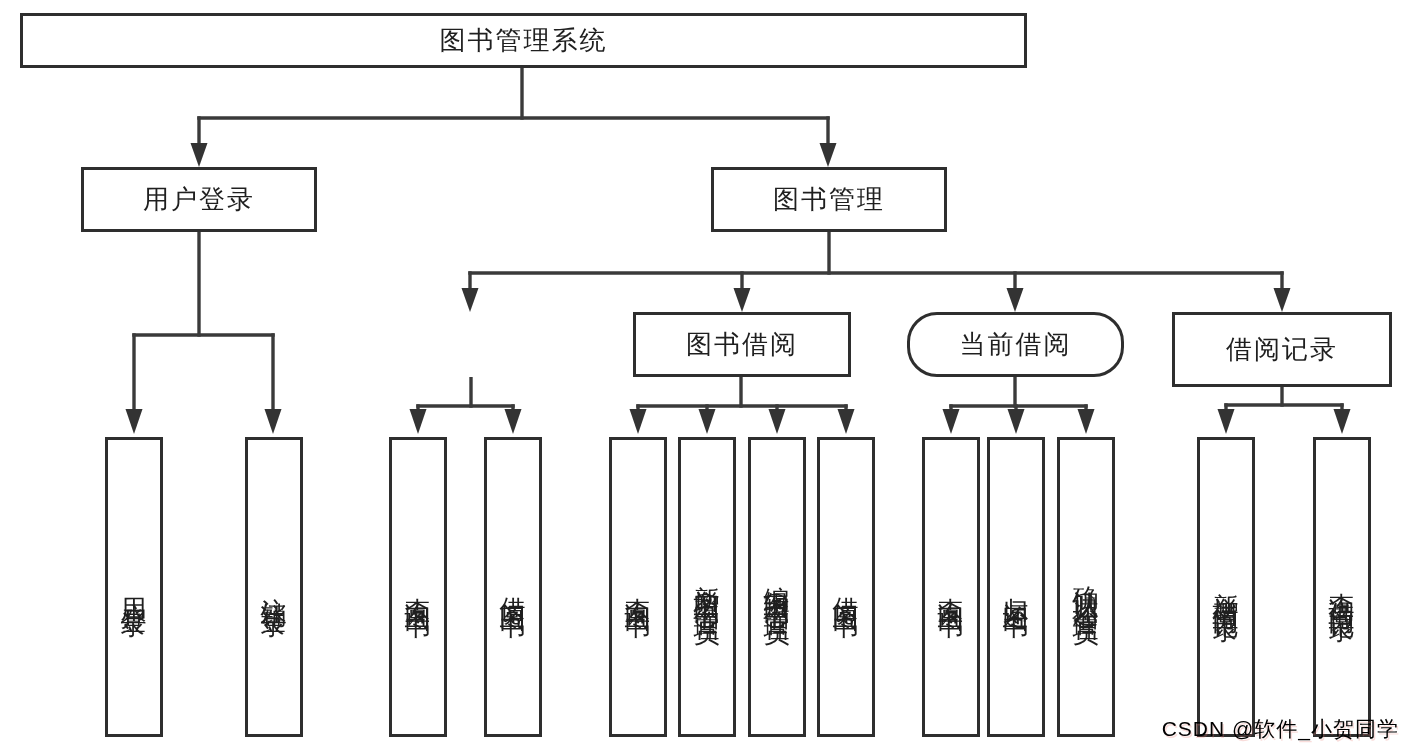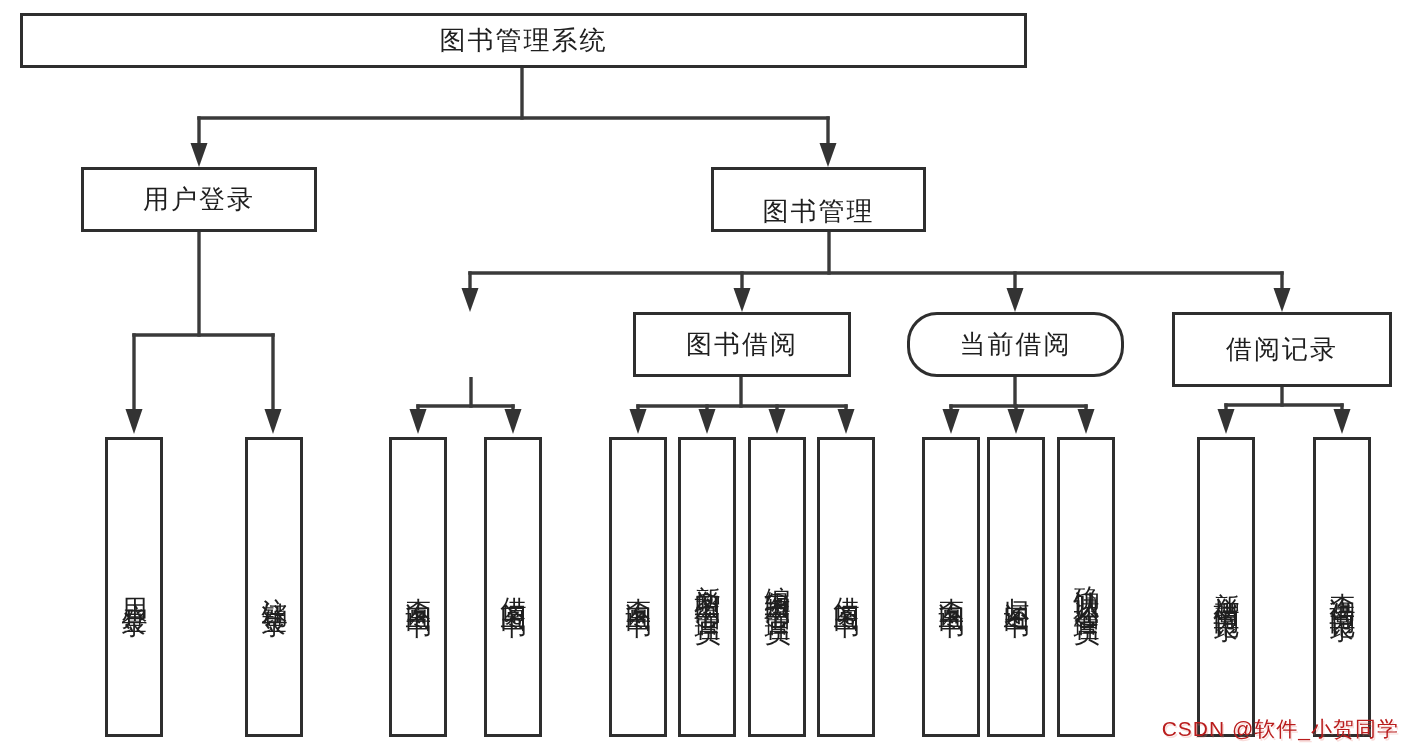--- a/index.html
+++ b/index.html
@@ -31,42 +31,41 @@
   }
   .node {
     position: absolute;
     box-sizing: border-box;
     border: 3px solid #2e2e2e;
     background: #ffffff;
     display: flex;
     align-items: center;
     justify-content: center;
     color: #1f1f1f;
-    font-family: Liberation Serif, serif;
   }
   .h-label {
     font-size: 26px;
     letter-spacing: 2px;
     white-space: nowrap;
   }
   .v-label {
     writing-mode: vertical-rl;
     text-orientation: mixed;
     font-size: 26px;
     letter-spacing: 5px;
     line-height: 1;
     white-space: nowrap;
   }
   .watermark {
     position: absolute;
     right: 6px;
     bottom: 4px;
     font-size: 21px;
     letter-spacing: 1px;
-    color: #b91c1c;
+    color: #000000;
     text-shadow: 1.5px 1.5px 0 rgba(230, 120, 110, 0.25);
     white-space: nowrap;
   }
 </style>
 </head>
 <body>
 
 <div class="stage">
 
   <svg class="wires" viewBox="0 0 1405 747" xmlns="http://www.w3.org/2000/svg">
@@ -145,21 +144,21 @@
     </g>
   </svg>
 
   <div class="node" style="left:20px; top:13px; width:1007px; height:55px;">
     <span class="h-label">图书管理系统</span>
   </div>
 
   <div class="node" style="left:81px; top:167px; width:236px; height:65px;">
     <span class="h-label">用户登录</span>
   </div>
-  <div class="node" style="left:711px; top:167px; width:215px; height:65px;align-items:flex-end;">
+  <div class="node" style="left:711px; top:167px; width:236px; height:65px;">
     <span class="h-label">图书管理</span>
   </div>
 
   <div class="node" style="left:633px; top:312px; width:218px; height:65px;">
     <span class="h-label">图书借阅</span>
   </div>
   <div class="node" style="left:907px; top:312px; width:217px; height:65px;border-radius:30px;">
     <span class="h-label">当前借阅</span>
   </div>
   <div class="node" style="left:1172px; top:312px; width:220px; height:75px;">

